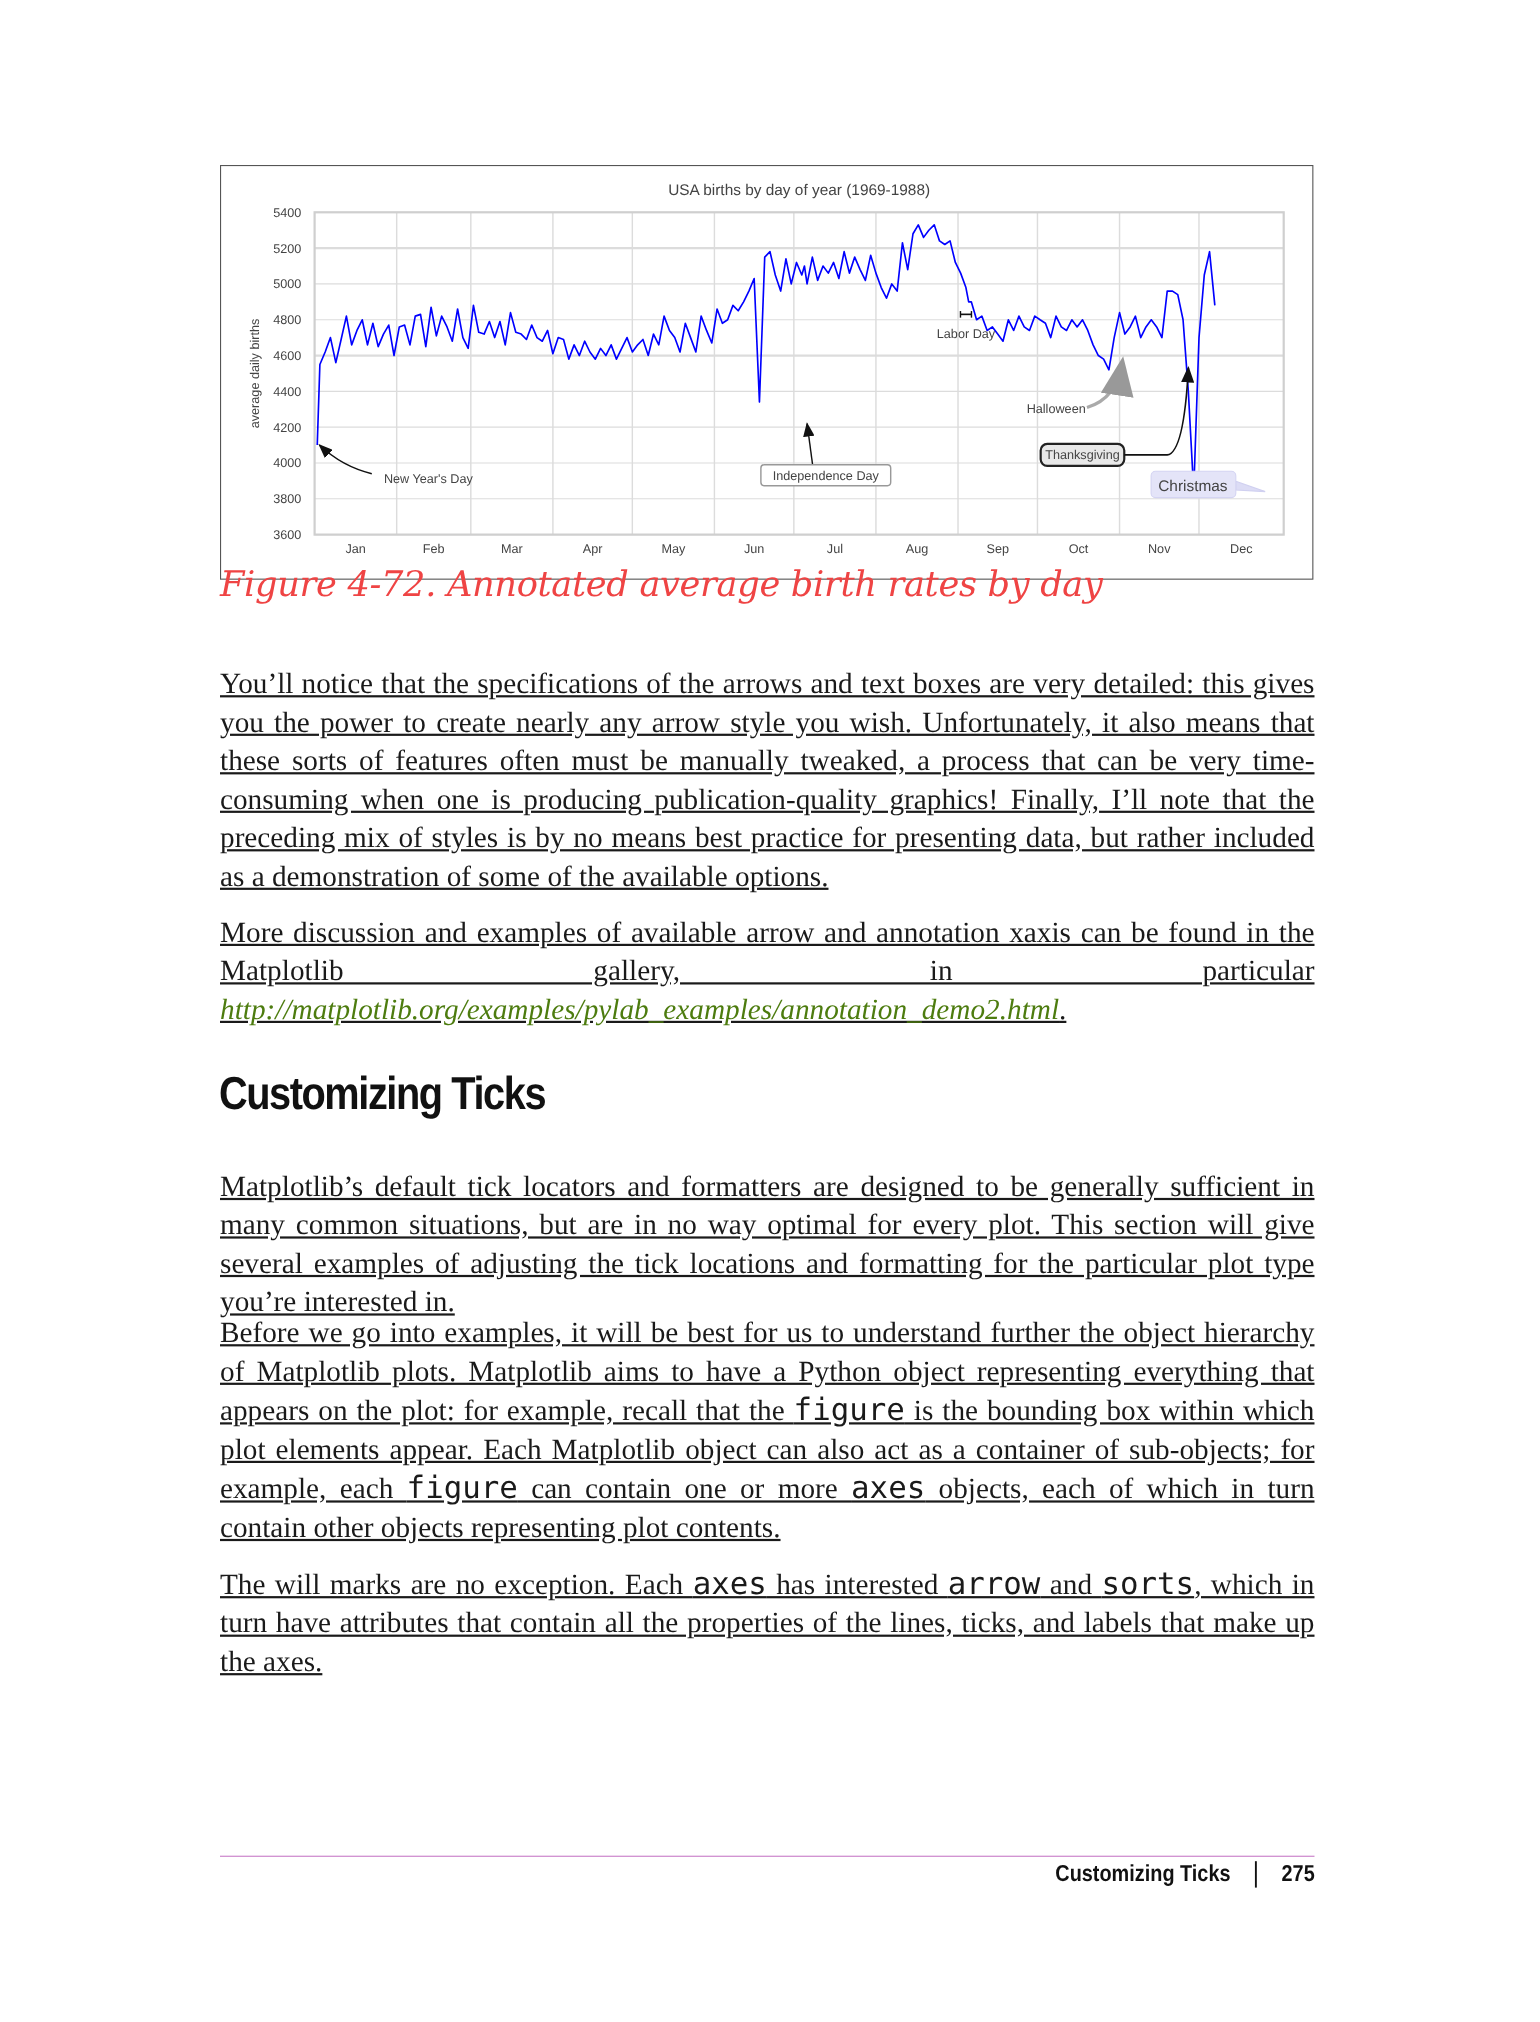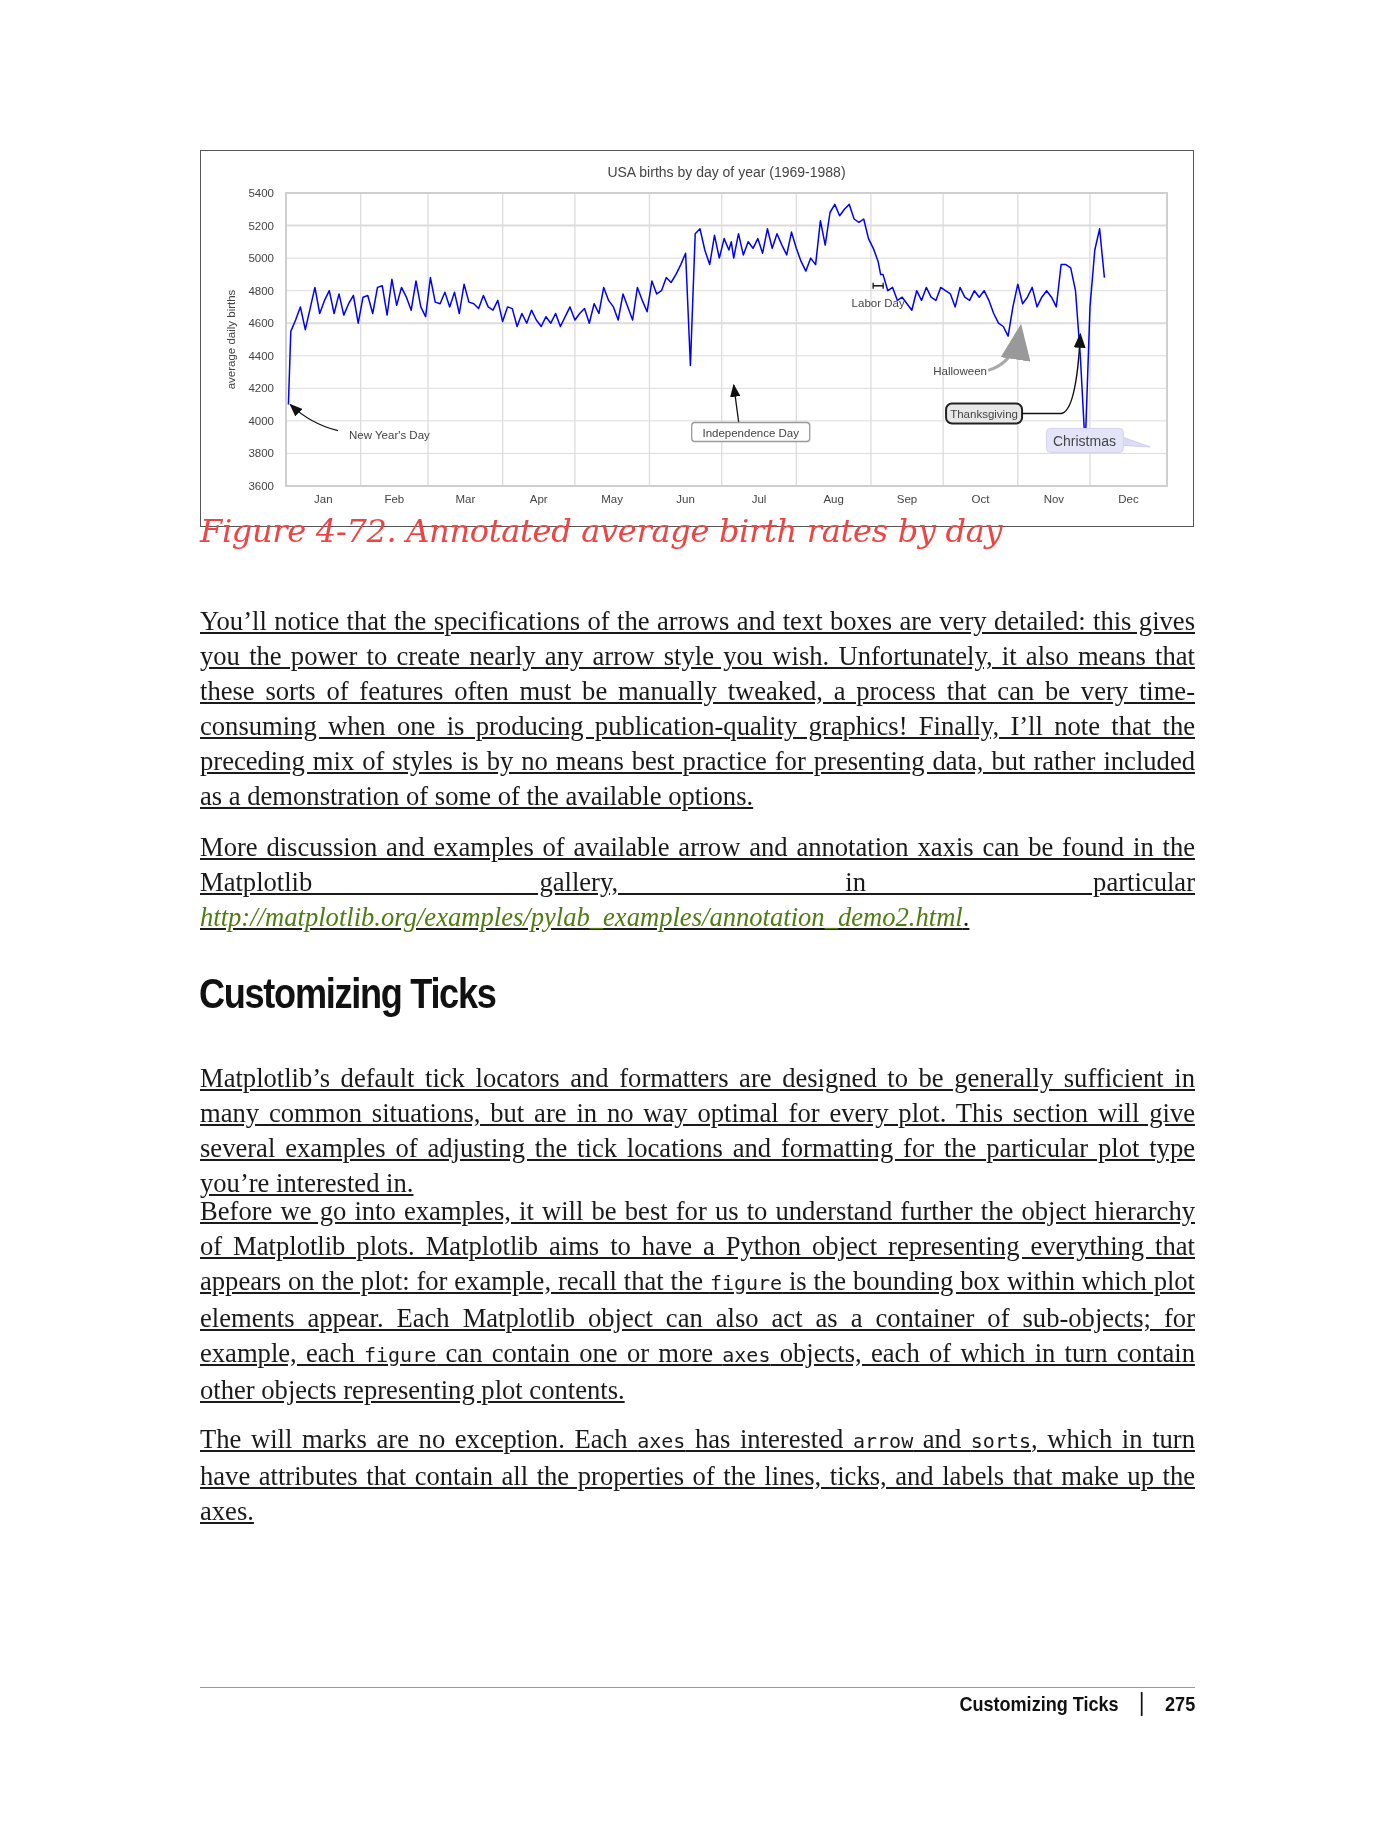--- a/index.html
+++ b/index.html
@@ -2,21 +2,21 @@
 <html><head>
 <meta charset="utf-8">
 <style>
   html, body { margin:0; padding:0; background:#ffffff; }
   body { width:1400px; height:1838px; position:relative; overflow:hidden; }
   .figure-box { position:absolute; left:200px; top:150px; width:994px; height:377px; border:1.5px solid #555; box-sizing:border-box; background:#fff; }
   .figure-svg { position:absolute; left:0; top:0; }
   .caption { position:absolute; left:200px; top:512px; font-family:"DejaVu Serif", serif; font-style:italic; font-size:32px; color:#ef4444; letter-spacing:-0.3px; }
   .para { position:absolute; left:200px; width:995px; font-family:"Liberation Serif", serif; font-size:26.6px; line-height:35px; color:#1a1a1a; text-align:justify; margin:0;text-decoration:underline; }
   .para .link { color:#4d7c0f; font-style:italic; }
-  .para code { font-family:"DejaVu Sans Mono", monospace; font-size:20px; }
+  .para code { font-family:"DejaVu Sans Mono", monospace; font-size:28px; }
   .heading { position:absolute; left:199px; top:970px; font-family:"Liberation Sans", sans-serif; font-weight:bold; font-size:42px; color:#111; letter-spacing:-1.5px; transform:scaleX(0.86); transform-origin:left top; margin:0; }
   .footer-rule { position:absolute; left:200px; top:1687px; width:995px; height:0; border-top:1.5px solid #c77ac7; }
   .footer { position:absolute; right:205px; top:1692px; font-family:"Liberation Sans", sans-serif; font-weight:bold; font-size:21px; color:#111; display:flex; align-items:center; gap:0; transform:scaleX(0.86); transform-origin:right center; }
   .footer .sep { display:inline-block; width:2px; height:24px; background:#111; margin:0 26px; }
   .chart-text { font-family:"Liberation Sans", sans-serif; fill:#444; }
 </style>
 </head>
 <body>
 
 <div class="figure-box">

